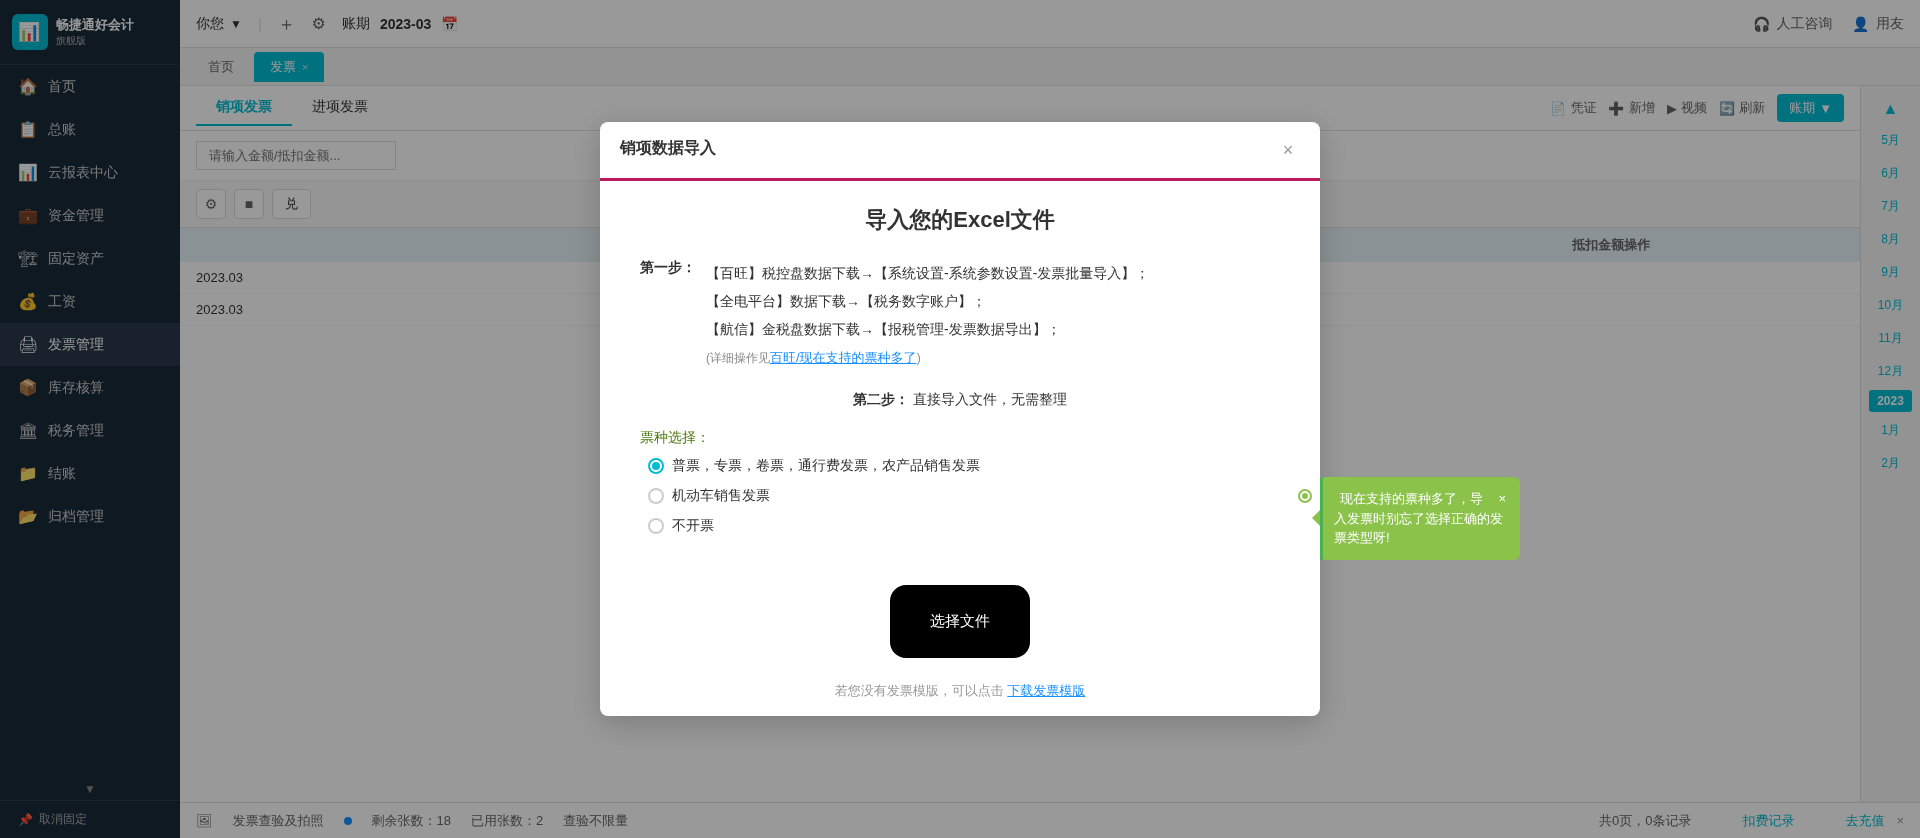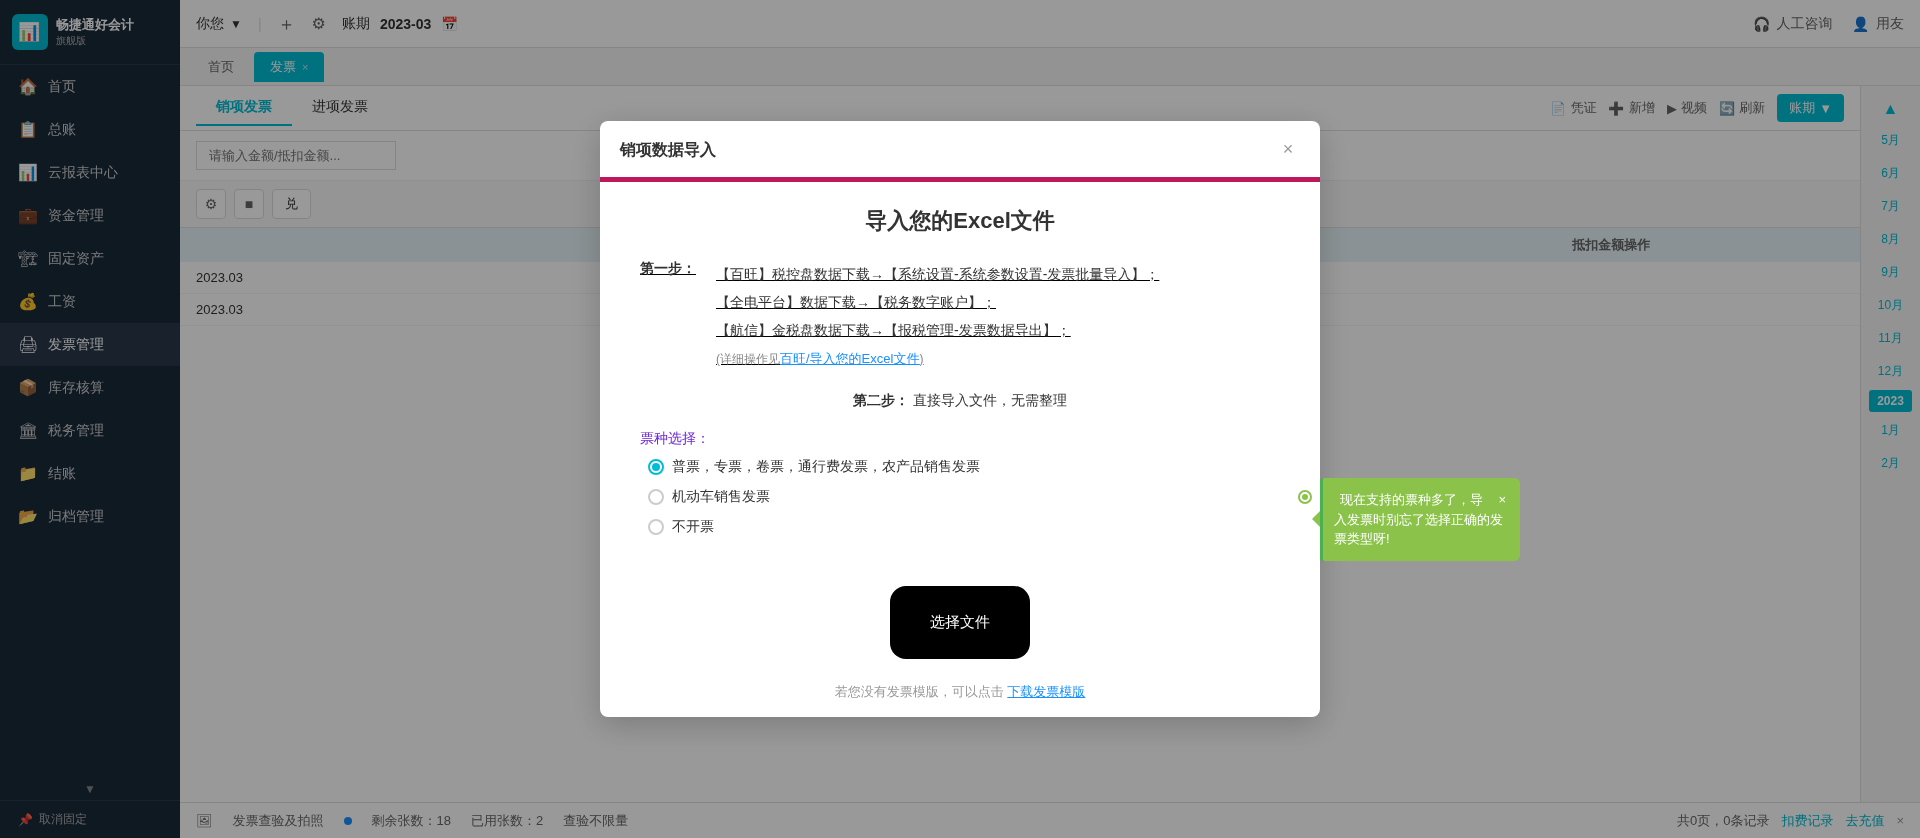--- a/index.html
+++ b/index.html
@@ -58,36 +58,36 @@
     .right-panel { width: 60px; background: #f5f5f5; border-left: 1px solid #e0e0e0; display: flex; flex-direction: column; align-items: center; padding-top: 10px; gap: 4px; }
     .right-panel-month { font-size: 12px; color: #00bcd4; padding: 6px 0; cursor: pointer; }
     .right-panel-month.current { color: #fff; background: #00bcd4; border-radius: 3px; padding: 4px 8px; font-weight: bold; }
     .right-panel-arrow { font-size: 16px; color: #00bcd4; cursor: pointer; padding: 4px; }
     .toolbar-btn { display: flex; align-items: center; gap: 4px; font-size: 13px; color: #666; cursor: pointer; }
     .btn-period { padding: 5px 12px; background: #00bcd4; color: #fff; border-radius: 4px; font-size: 13px; cursor: pointer; display: flex; align-items: center; gap: 4px; }
 
     
     .bottombar { height: 36px; background: #fff; border-top: 1px solid #e0e0e0; display: flex; align-items: center; padding: 0 16px; font-size: 13px; color: #666; gap: 20px; flex-shrink: 0; }
     .bottombar-right { margin-left: auto; display: flex; align-items: center; gap: 12px; }
-    .bottombar-link { color: #00bcd4; cursor: pointer; text-decoration: none; }
+    .bottombar-link { color: #00bcd4; cursor: pointer; text-decoration: none; margin-left: 39px; }
 
     
     .overlay { position: fixed; top: 0; left: 0; width: 1920px; height: 838px; background: rgba(0,0,0,0.4); z-index: 100; display: flex; align-items: center; justify-content: center; }
 
     
     .modal { background: #fff; border-radius: 8px; width: 720px; max-height: 680px; box-shadow: 0 8px 32px rgba(0,0,0,0.2); position: relative; overflow: visible; }
-    .modal-header { padding: 16px 20px; border-bottom: 5px solid #be185d; display: flex; align-items: flex-end; justify-content: space-between; }
+    .modal-header { padding: 16px 20px; border-bottom: 3px solid #be185d; display: flex; align-items: flex-start; justify-content: space-between; }
     .modal-title { font-size: 16px; font-weight: bold; color: #333; }
     .modal-close { font-size: 18px; color: #999; cursor: pointer; width: 24px; height: 24px; display: flex; align-items: center; justify-content: center; }
     .modal-body { padding: 24px 40px 20px; }
     .modal-main-title { text-align: center; font-size: 22px; font-weight: bold; color: #333; margin-bottom: 24px; }
     .step { margin-bottom: 20px; }
     .step-link { color: #1890ff; cursor: pointer; font-size: 13px; }
     .ticket-section { margin-bottom: 20px; }
-    .ticket-label { font-size: 14px; color: #6d28d9; margin-bottom: 10px; display: flex; align-items: center; gap: 8px; }
+    .ticket-label { font-size: 14px; color: #4d7c0f; margin-bottom: 10px; display: flex; align-items: center; gap: 8px; }
     .radio-group { display: flex; flex-direction: column; gap: 12px; padding-left: 8px; }
     .radio-item { display: flex; align-items: center; gap: 8px; font-size: 14px; color: #333; cursor: pointer; }
     .radio-circle { width: 16px; height: 16px; border-radius: 50%; border: 2px solid #00bcd4; display: flex; align-items: center; justify-content: center; flex-shrink: 0; }
     .radio-circle.checked { border-color: #00bcd4; }
     .radio-circle.checked::after { content: ''; width: 8px; height: 8px; border-radius: 50%; background: #00bcd4; }
     .radio-circle.unchecked { border: 2px solid #ccc; }
     .modal-footer { text-align: center; padding: 10px 0 16px; }
     .btn-select-file { background: #000000; color: #fff; border: none; border-radius: 16px; padding: 27px 40px; font-size: 15px; cursor: pointer; }
     .modal-hint { text-align: center; font-size: 13px; color: #999; padding: 8px 0 16px; }
     .modal-hint a { color: #1890ff; }
@@ -303,28 +303,28 @@
 <div class="overlay">
   <div class="modal">
     <div class="modal-header">
       <span class="modal-title">销项数据导入</span>
       <span class="modal-close">×</span>
     </div>
     <div class="modal-body">
       <div class="modal-main-title">导入您的Excel文件</div>
 
       <div class="step">
-        <div style="display:flex;align-items:flex-start;gap:20px;text-decoration:underline;">
+        <div style="display:flex;align-items:flex-start;gap:10px;">
           <span style="font-size:14px;font-weight:bold;color:#333;white-space:nowrap;">第一步：</span>
           <div style="font-size:14px;color:#333;line-height:2;">
             <span style="display:block;">【百旺】税控盘数据下载→【系统设置-系统参数设置-发票批量导入】；</span>
             <span style="display:block;">【全电平台】数据下载→【税务数字账户】；</span>
             <span style="display:block;">【航信】金税盘数据下载→【报税管理-发票数据导出】；</span>
             <span style="color:#888;font-size:12px;">
-              (详细操作见<a href="#" class="step-link">百旺/导入您的Excel文件</a>)
+              (详细操作见<a href="#" class="step-link">百旺/现在支持的票种多了</a>)
             </span>
           </div>
         </div>
       </div>
 
       <div class="step">
         <div style="display:flex;align-items:center;gap:4px;justify-content:center;">
           <span style="font-size:14px;font-weight:bold;color:#333;">第二步：</span>
           <span style="font-size:14px;color:#333;">直接导入文件，无需整理</span>
         </div>

